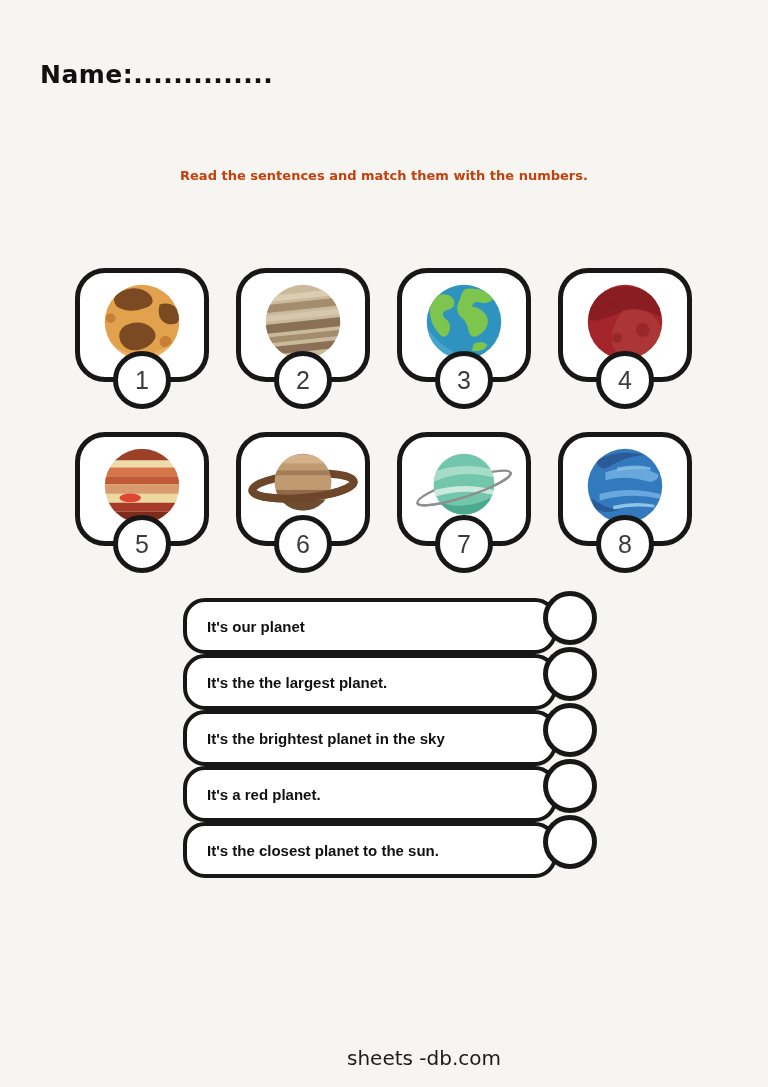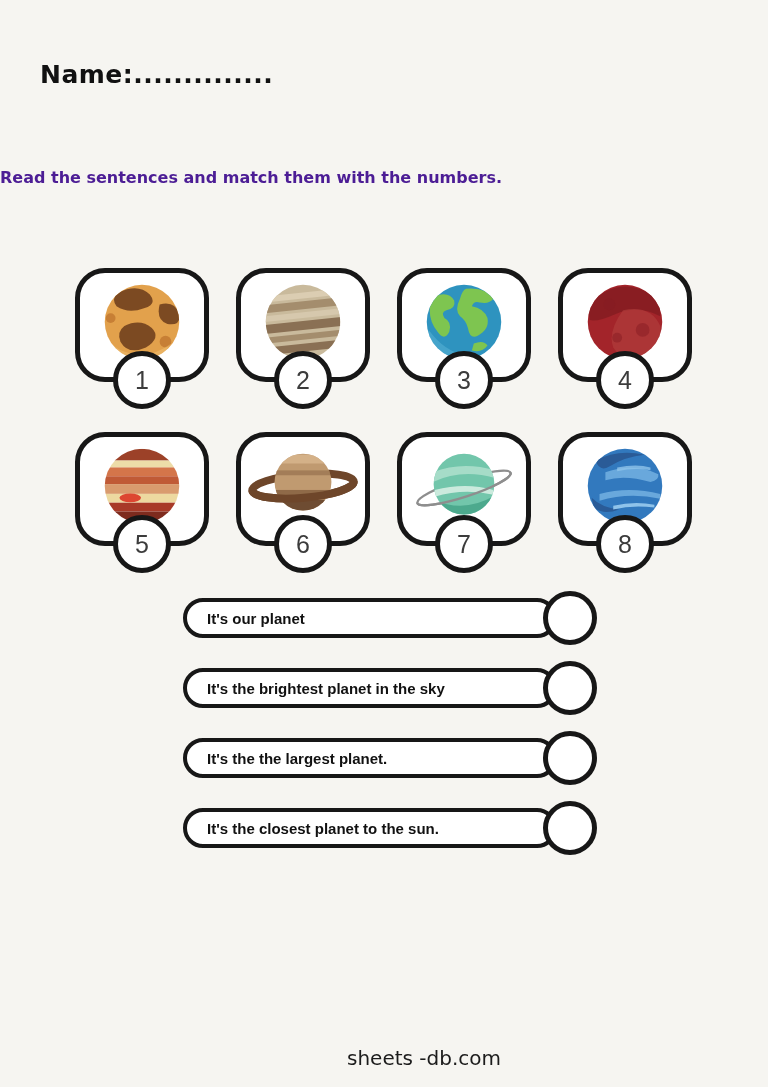--- a/index.html
+++ b/index.html
@@ -3,38 +3,38 @@
 <meta charset="utf-8">
 <style>
   html,body{margin:0;padding:0;}
   body{background:#e9e8e4;font-family:"DejaVu Sans",sans-serif;}
   .sheet{position:relative;width:768px;height:1087px;margin:0 auto;background:#f6f5f1;overflow:hidden;}
 
   .hdr-label{position:absolute;top:60px;font-size:25px;font-weight:bold;color:#111;letter-spacing:.5px;}
   .name{left:40px;}
   .date{left:475px;}
 
-  .title{position:absolute;top:168px;left:0;width:100%;
-         font-size:16px;font-weight:bold;color:#4c1d95;}
+  .title{position:absolute;top:168px;left:0;width:100%;text-align:center;
+         font-size:13px;font-weight:bold;color:#c2410c;}
 
   .cards{position:absolute;left:75px;top:268px;display:grid;
          grid-template-columns:repeat(4,134px);grid-auto-rows:114px;
          column-gap:27px;row-gap:50px;}
   .card{position:relative;background:#ffffff;border:5px solid #171717;
         border-radius:30px;box-sizing:border-box;}
   .card svg{position:absolute;left:50%;top:2px;transform:translateX(-50%);
             width:118px;height:98px;}
   .badge{position:absolute;left:50%;bottom:-32px;transform:translateX(-50%);
          width:58px;height:58px;background:#ffffff;border:5px solid #171717;
          border-radius:50%;box-sizing:border-box;display:flex;align-items:center;
          justify-content:center;font-size:25px;color:#3c3c3c;z-index:2;
          font-family:"Liberation Sans",sans-serif;}
 
   .rows{position:absolute;left:183px;top:598px;}
-  .row{position:relative;width:374px;height:40px;margin-bottom:30px;}
+  .row{position:relative;width:374px;height:56px;margin-bottom:0;}
   .pill{width:100%;height:100%;background:#ffffff;border:4px solid #171717;
         border-radius:22px;box-sizing:border-box;display:flex;align-items:center;
         padding-left:20px;font-size:15px;font-weight:bold;color:#111;
         white-space:nowrap;font-family:"Liberation Sans",sans-serif;}
   .acircle{position:absolute;left:360px;top:-7px;width:54px;height:54px;
            background:#ffffff;border:5px solid #171717;border-radius:50%;
            box-sizing:border-box;z-index:2;}
 
   .footer{position:absolute;top:1046px;left:0;width:100%;text-align:center;
           font-size:20px;color:#1c1c1c;margin-left:40px;}
@@ -217,25 +217,29 @@
     </div>
 
   </div>
 
   <div class="rows">
     <div class="row">
       <div class="pill">It's our planet</div>
       <div class="acircle"></div>
     </div>
     <div class="row">
+      <div class="pill">It's the the largest planet.</div>
+      <div class="acircle"></div>
+    </div>
+    <div class="row">
       <div class="pill">It's the brightest planet in the sky</div>
       <div class="acircle"></div>
     </div>
     <div class="row">
-      <div class="pill">It's the the largest planet.</div>
+      <div class="pill">It's a red planet.</div>
       <div class="acircle"></div>
     </div>
     <div class="row">
       <div class="pill">It's the closest planet to the sun.</div>
       <div class="acircle"></div>
     </div>
   </div>
 
   <div class="footer">sheets -db.com</div>
 

